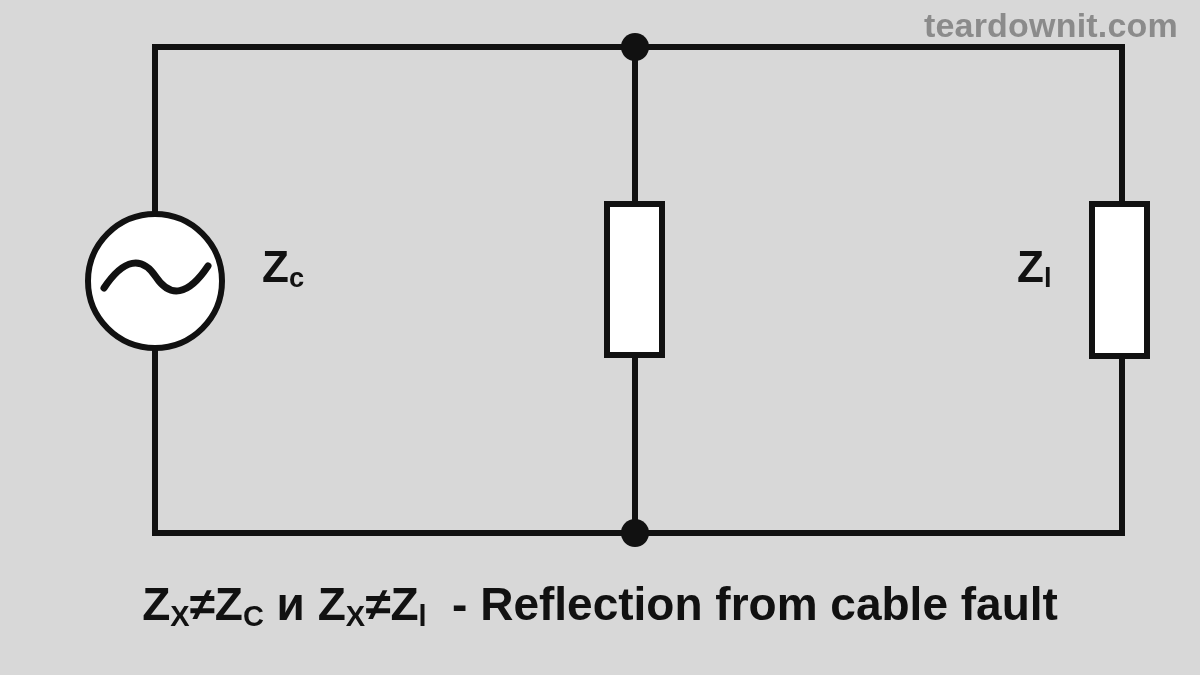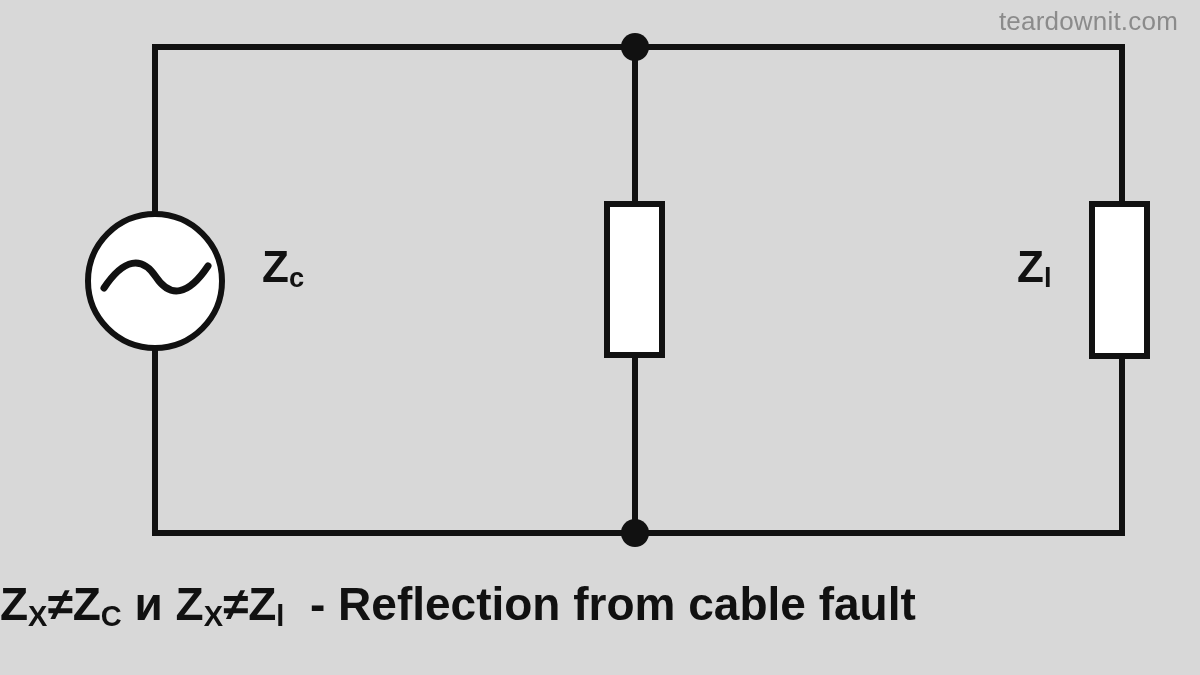--- a/index.html
+++ b/index.html
@@ -23,22 +23,22 @@
     position: absolute;
     left: 0;
     top: 0;
     width: 1200px;
     height: 675px;
   }
   .wm {
     position: absolute;
     right: 22px;
     top: 6px;
-    font-size: 26px;
-    font-weight: normal;
+    font-size: 34px;
+    font-weight: bold;
     color: #8b8b8b;
     letter-spacing: 0.2px;
     white-space: nowrap;
     user-select: none;
   }
   .lbl {
     position: absolute;
     font-size: 44px;
     font-weight: bold;
     color: #111111;
@@ -53,20 +53,21 @@
     font-weight: bold;
   }
   #label-zc { left: 262px; top: 245px; }
   #label-zx { left: 683px; top: 245px; }
   #label-zl { left: 1017px; top: 245px; }
   #caption {
     position: absolute;
     left: 0;
     top: 578px;
     width: 1200px;
+    text-align: center;
     font-size: 46px;
     font-weight: bold;
     color: #111111;
     line-height: 1.15;
     white-space: pre;
   }
   #caption sub {
     font-size: 0.63em;
     vertical-align: baseline;
     position: relative;

